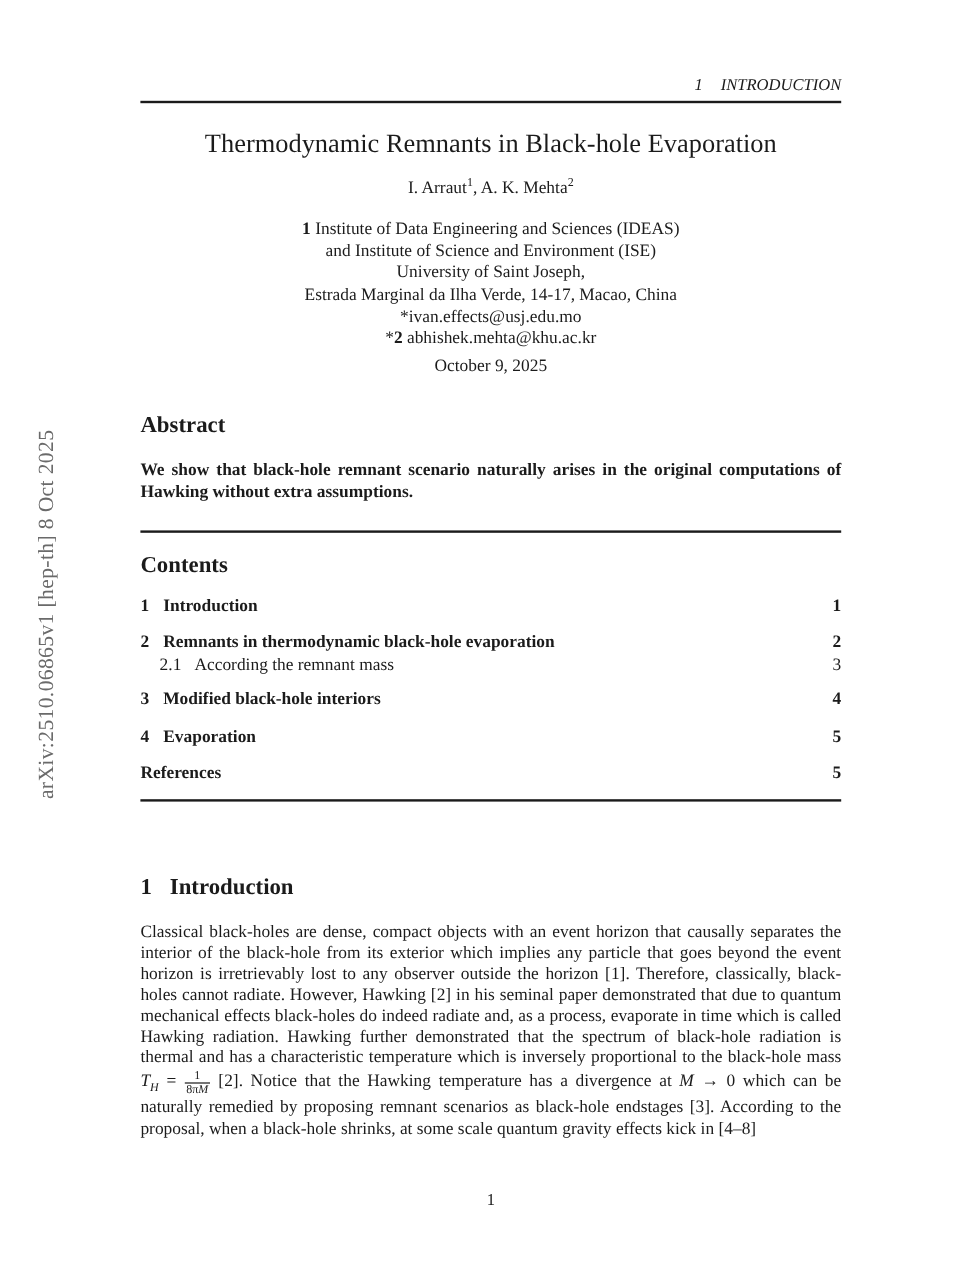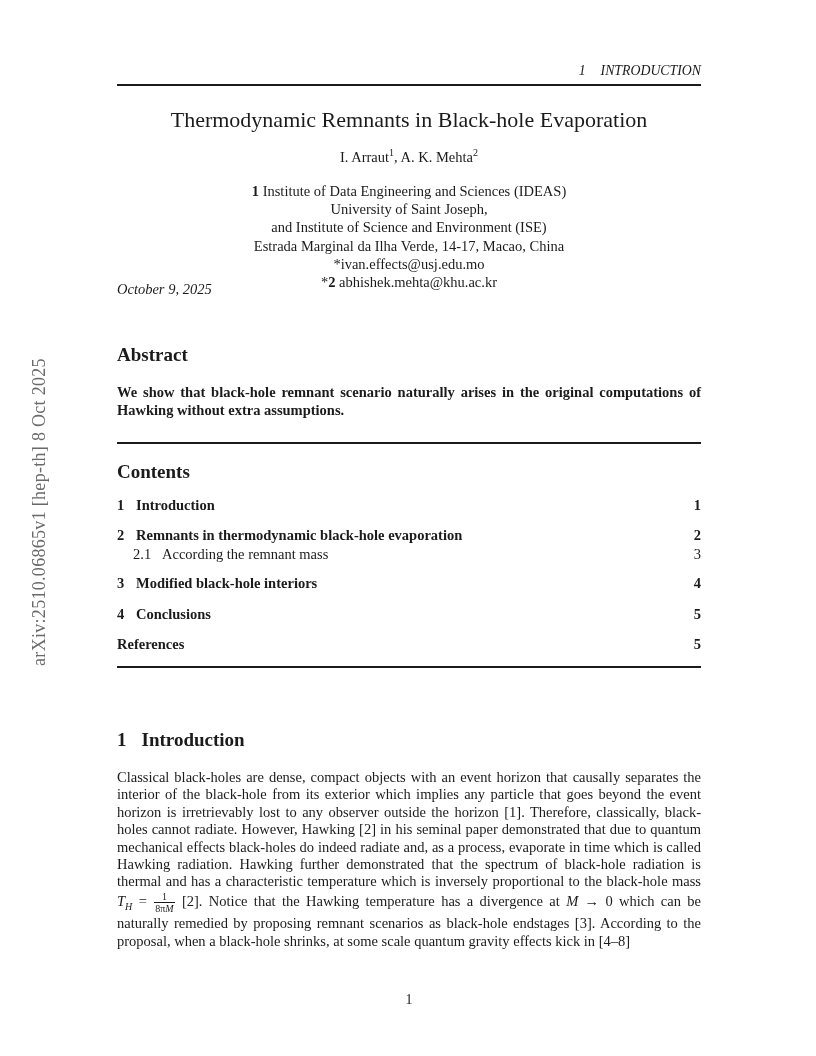--- a/index.html
+++ b/index.html
@@ -29,21 +29,21 @@
   .rule { position:absolute; left:117px; width:584px; height:2px; background:#1b1b1b; }
   .rule-header { top:84px; height:1.6px; }
   .rule-abstract { top:442px; }
   .rule-contents { top:666px; }
 
   .paper-title { top:107px; text-align:center; font-size:22px; font-weight:normal; }
   .authors { top:147px; text-align:center; font-size:14.5px; }
   .authors sup { font-size:10px; }
 
   .affiliation { top:182px; text-align:center; font-size:14.5px; line-height:18.2px; }
-  .date { top:281px; font-size:14.5px;font-style:italic; }
+  .date { top:297px; text-align:center; font-size:14.5px; }
 
   .abstract-heading { top:344px; font-size:19px; font-weight:bold; }
   .abstract-text { top:383px; font-size:14.5px; font-weight:bold; line-height:18px; text-align:justify; }
 
   .contents-heading { top:461px; font-size:19px; font-weight:bold; }
 
   .toc-row { position:absolute; left:117px; width:584px; display:flex; font-size:14.5px; }
   .toc-bold { font-weight:bold; }
   .toc-num { width:19px; flex:none; }
   .toc-sub { padding-left:16px; }
@@ -78,22 +78,22 @@
   <div class="rule rule-header"></div>
 
   <div class="col paper-title">Thermodynamic Remnants in Black-hole Evaporation</div>
 
   <div class="col authors">
     <span>I. Arraut</span><sup>1</sup><span>, </span><span>A. K. Mehta</span><sup>2</sup>
   </div>
 
   <div class="col affiliation">
     <div><b>1</b><span> Institute of Data Engineering and Sciences (IDEAS)</span></div>
+    <div>and Institute of Science and Environment (ISE)</div>
     <div>University of Saint Joseph,</div>
-    <div>and Institute of Science and Environment (ISE)</div>
     <div>Estrada Marginal da Ilha Verde, 14-17, Macao, China</div>
     <div>*ivan.effects@usj.edu.mo</div>
     <div><span>*</span><b>2</b><span> abhishek.mehta@khu.ac.kr</span></div>
   </div>
 
   <div class="col date">October 9, 2025</div>
 
   <div class="col abstract-heading">Abstract</div>
   <div class="col abstract-text">We show that black-hole remnant scenario naturally arises in the original computations of Hawking without extra assumptions.</div>
   <div class="rule rule-abstract"></div>
@@ -115,21 +115,21 @@
     <span class="toc-label">According the remnant mass</span>
     <span class="toc-page">3</span>
   </div>
   <div class="toc-row toc-bold" style="top:575px">
     <span class="toc-num">3</span>
     <span class="toc-label">Modified black-hole interiors</span>
     <span class="toc-page">4</span>
   </div>
   <div class="toc-row toc-bold" style="top:606px">
     <span class="toc-num">4</span>
-    <span class="toc-label">Conclusions</span>
+    <span class="toc-label">Evaporation</span>
     <span class="toc-page">5</span>
   </div>
   <div class="toc-row toc-bold" style="top:636px">
     <span class="toc-label">References</span>
     <span class="toc-page">5</span>
   </div>
 
   <div class="rule rule-contents"></div>
 
   <div class="col section-heading">

